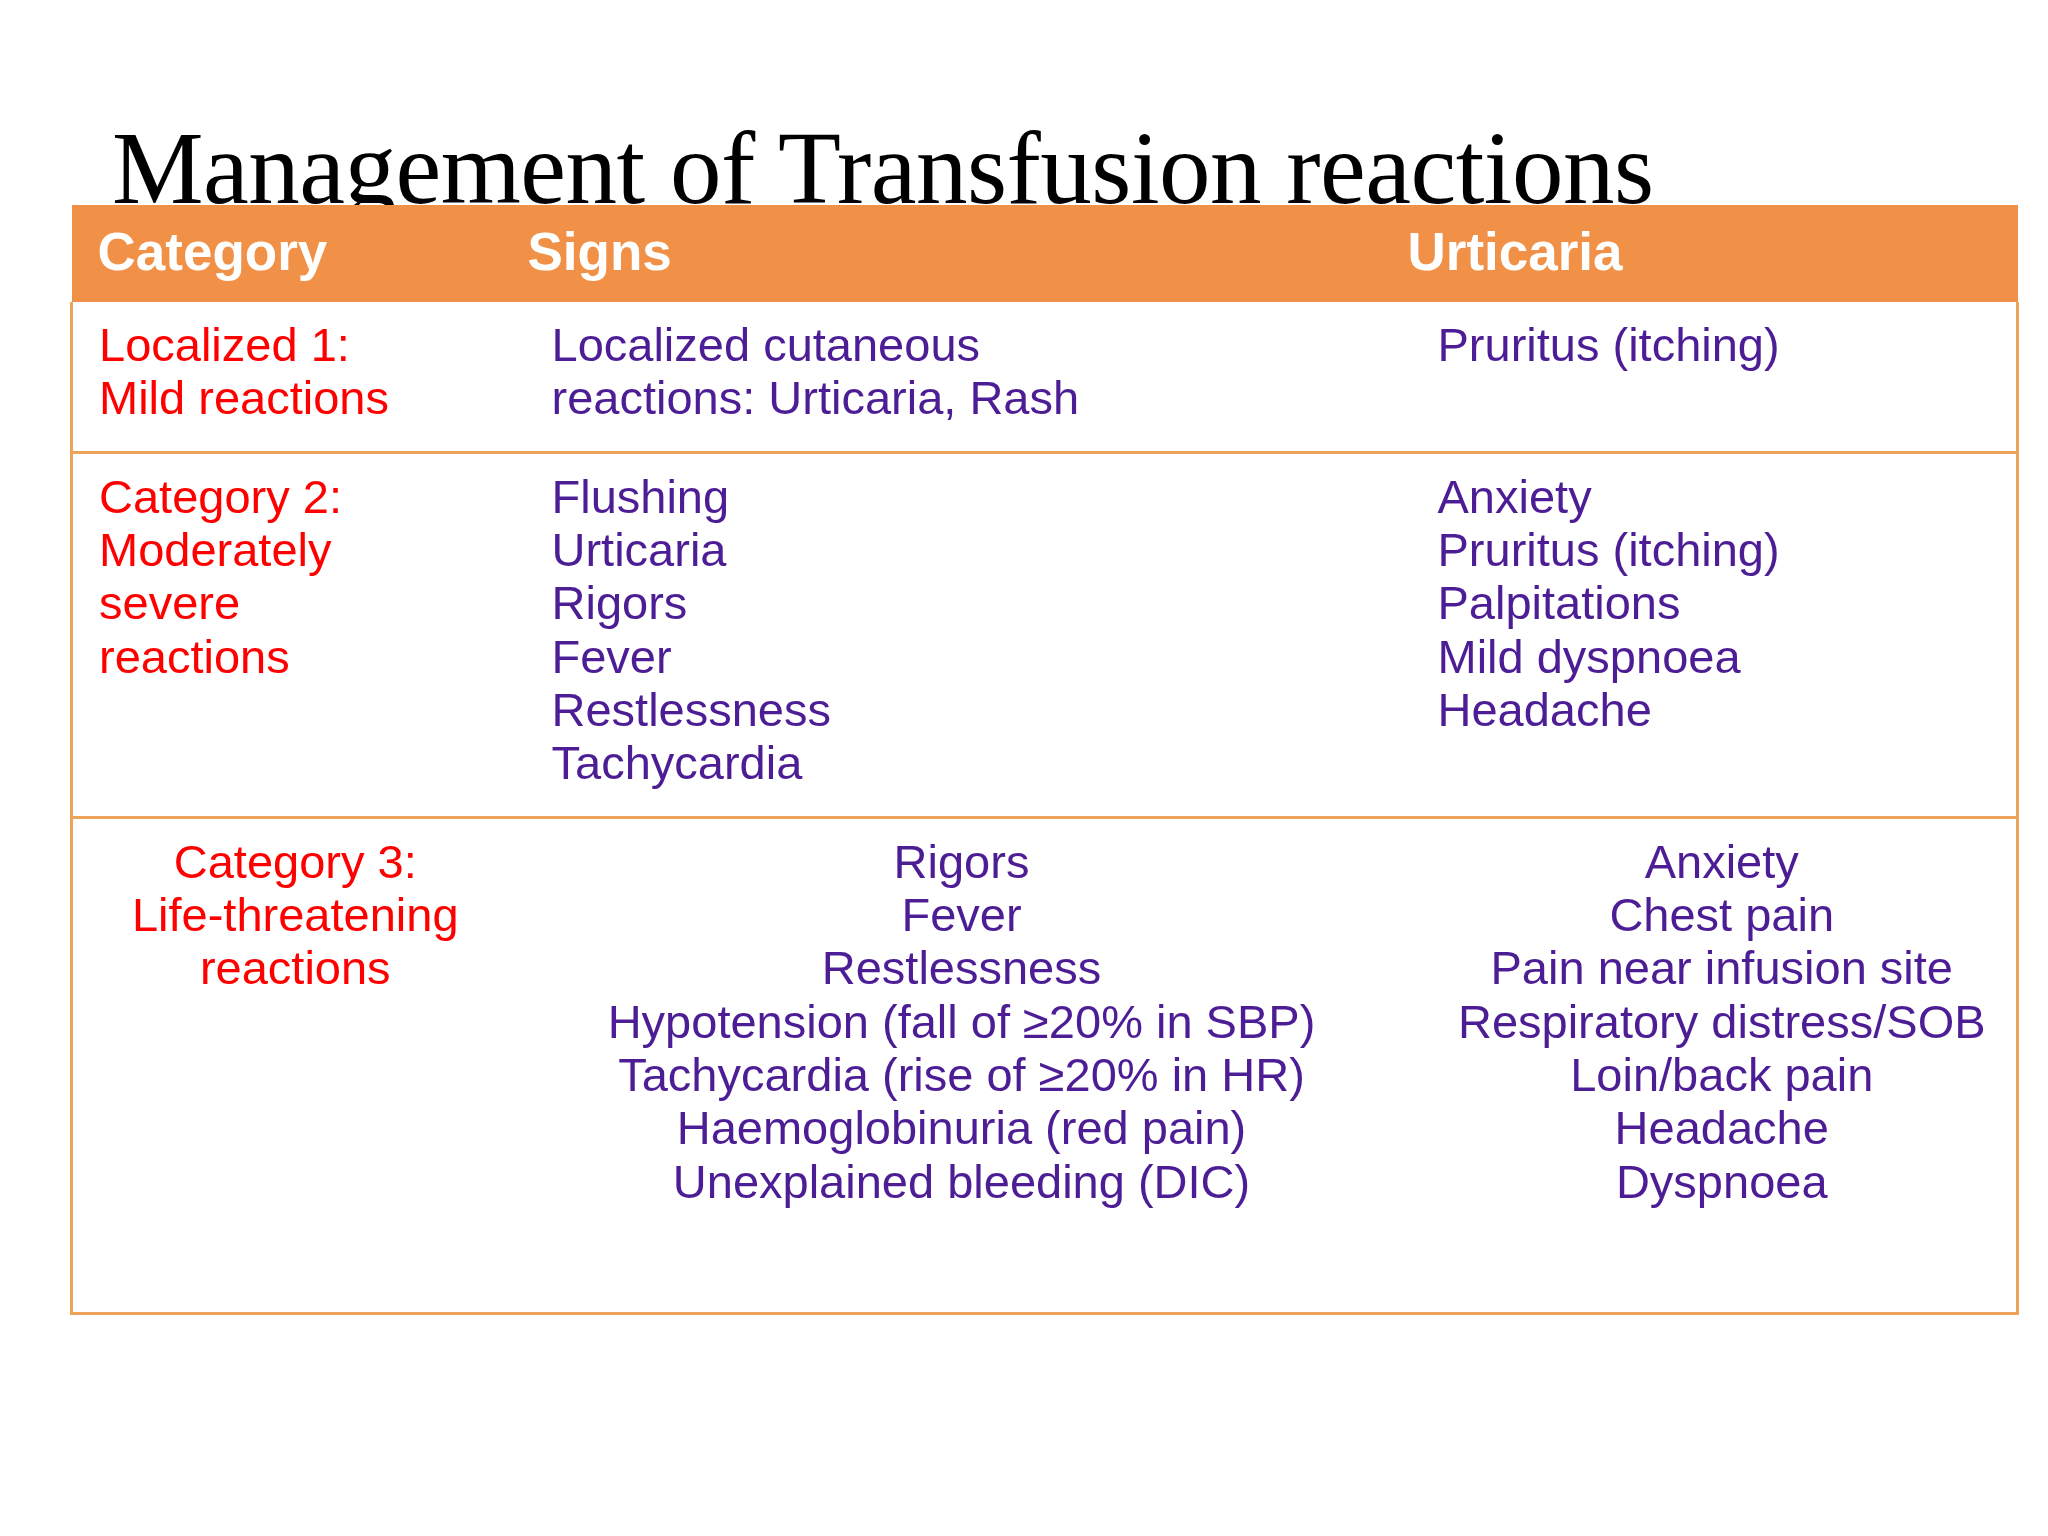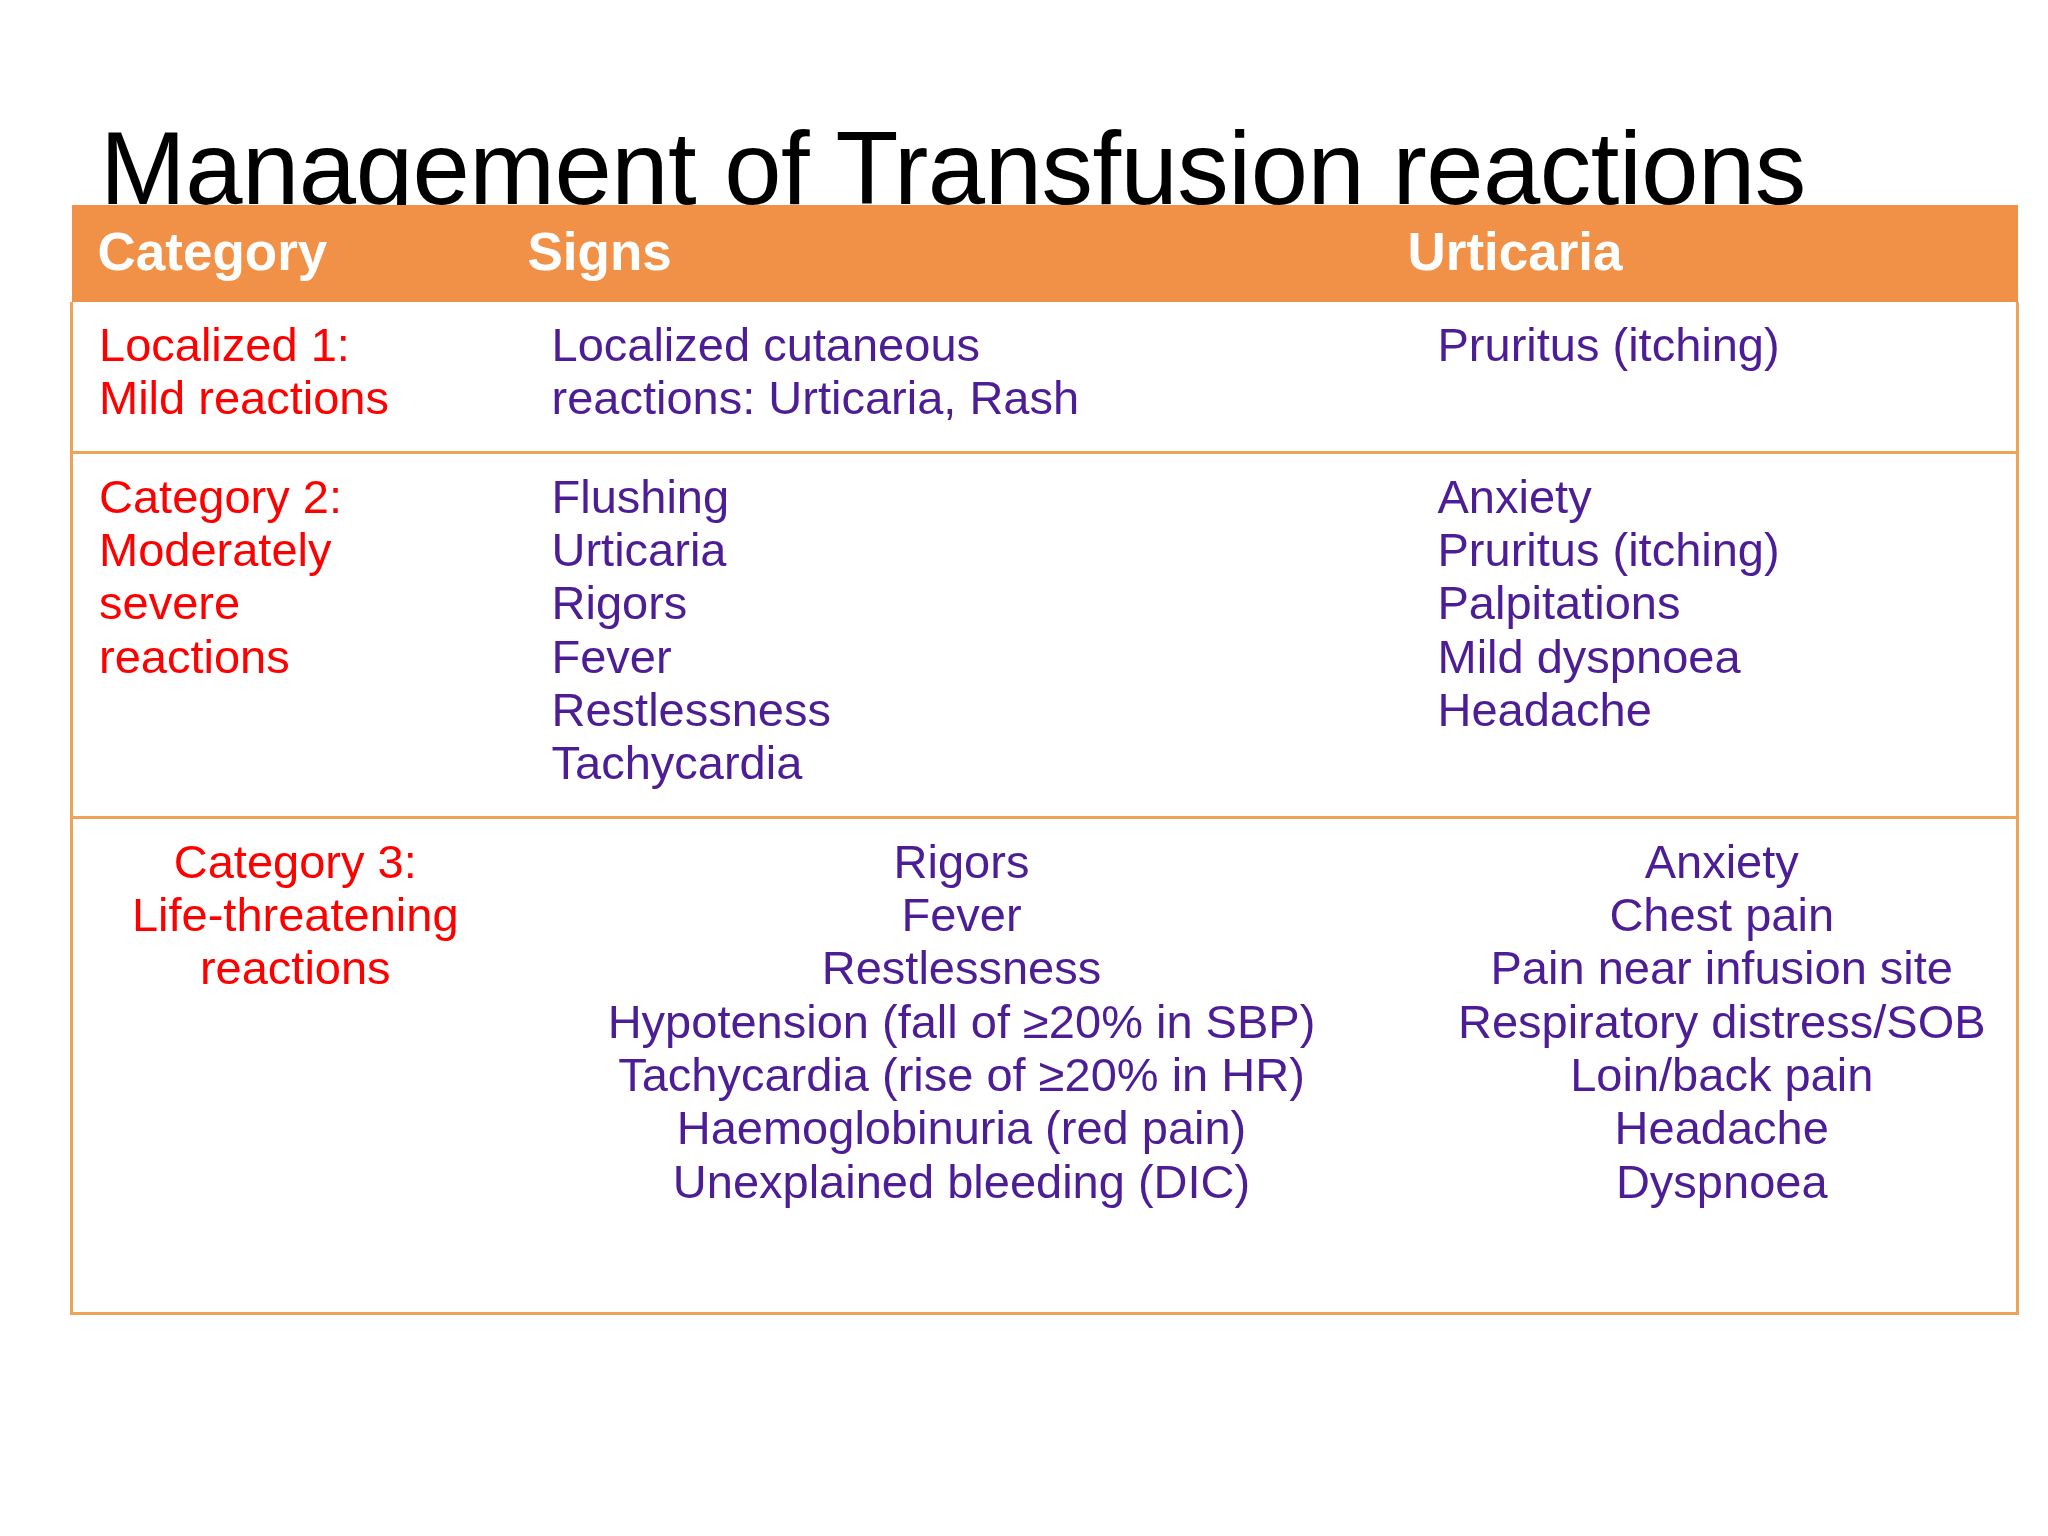--- a/index.html
+++ b/index.html
@@ -19,24 +19,24 @@
   .slide {
     position: relative;
     width: 2048px;
     height: 1536px;
     background: #ffffff;
   }
 
   
   .slide-title {
     position: absolute;
-    left: 100px;
+    left: 112px;
     top: 44px;
     width: 1850px;
-    font-family: Liberation Sans, sans-serif;
+    font-family: Liberation Serif, serif;
     font-size: 103px;
     line-height: 1.08;
     font-weight: 400;
     color: #000000;
     letter-spacing: -0.5px;
     white-space: nowrap;
   }
 
   
   .tbl-wrap {

